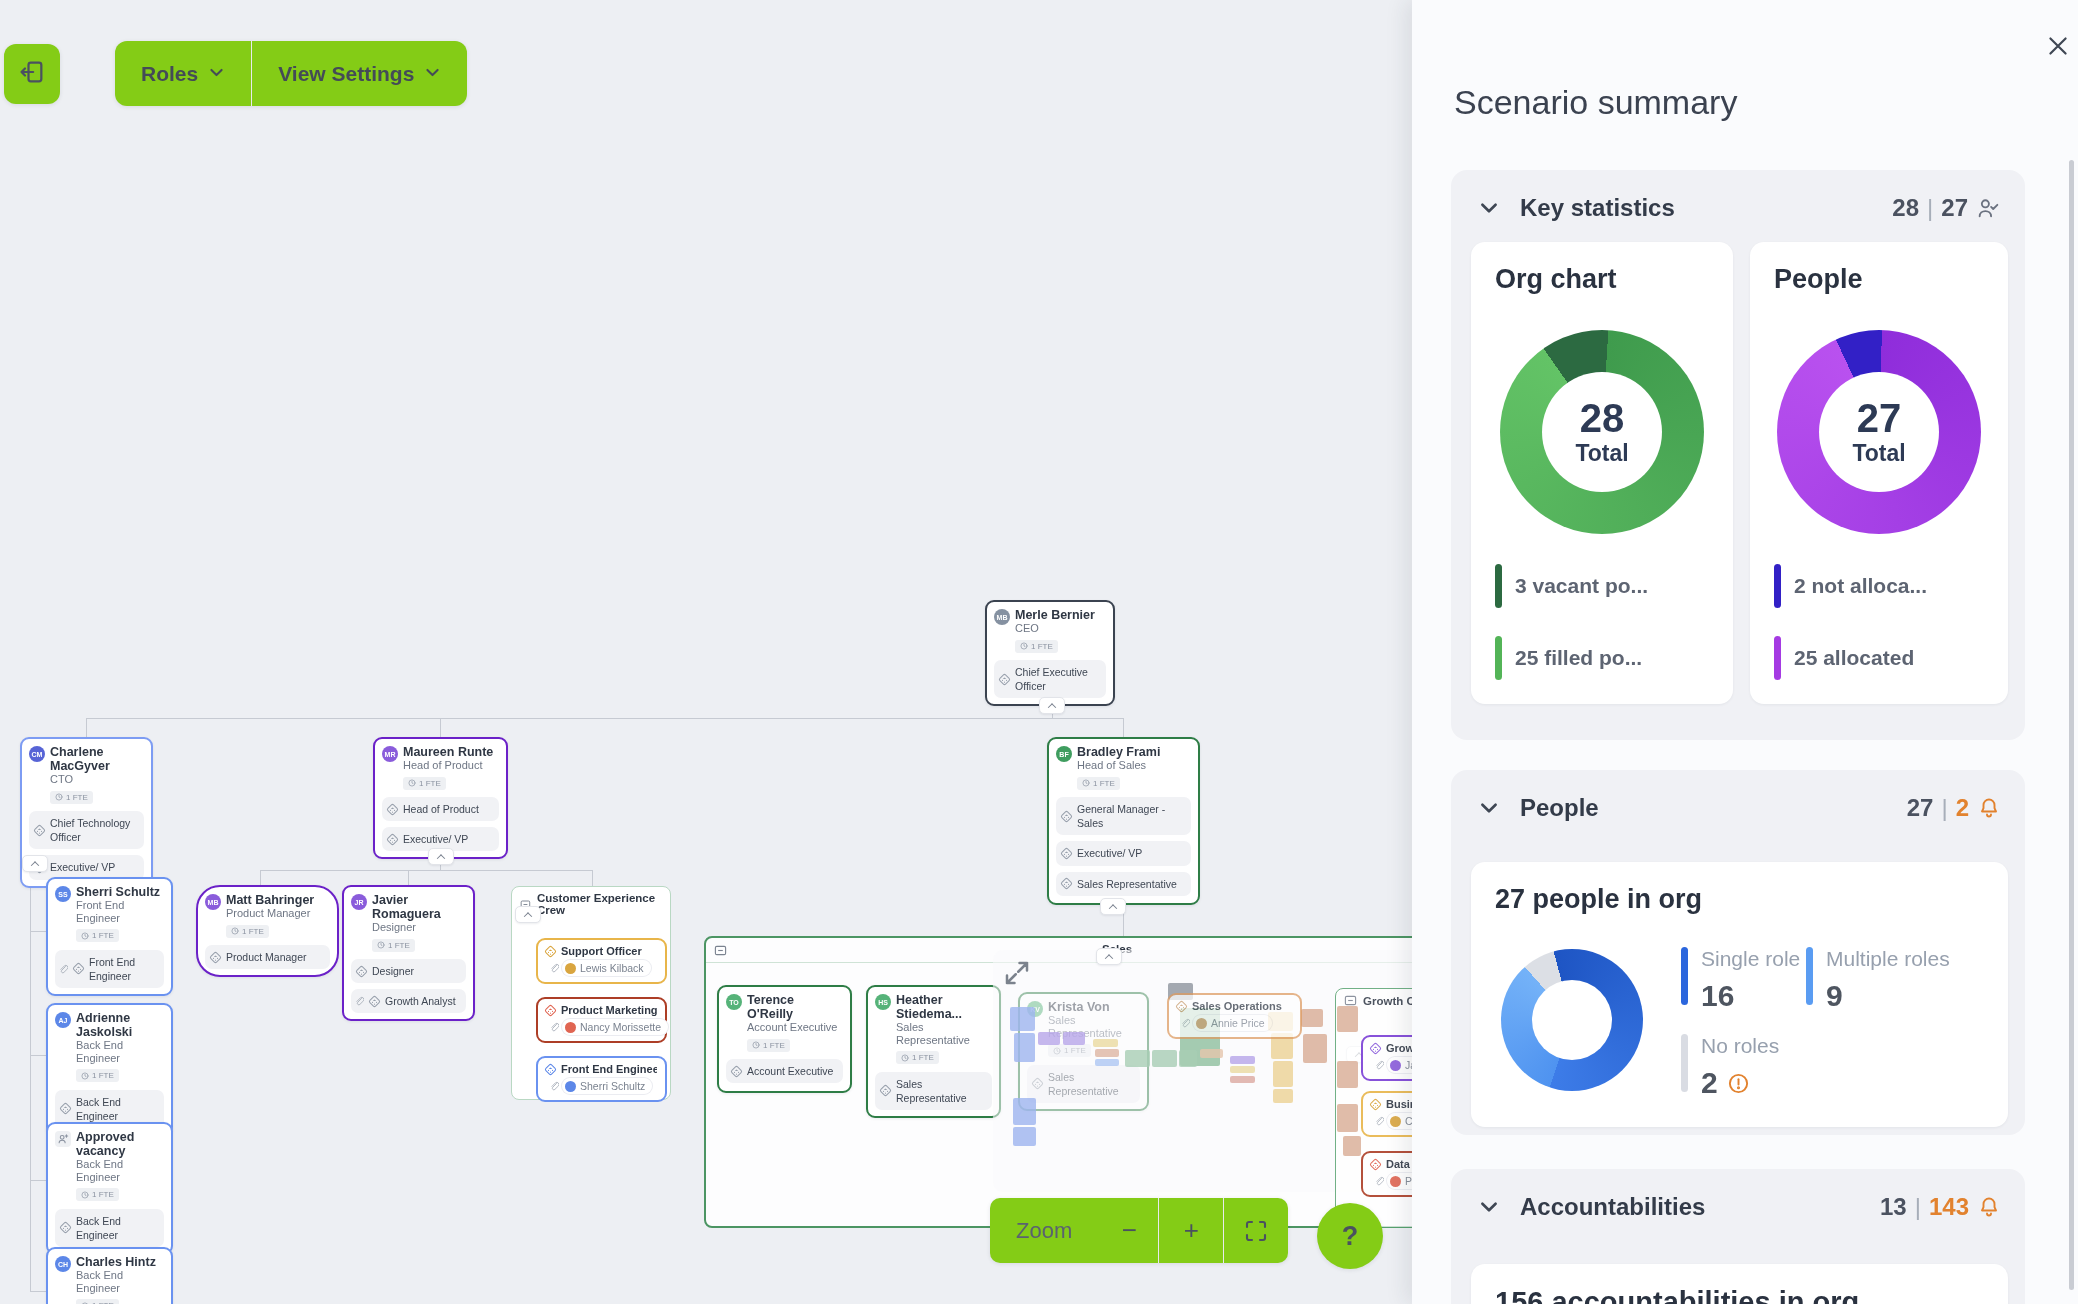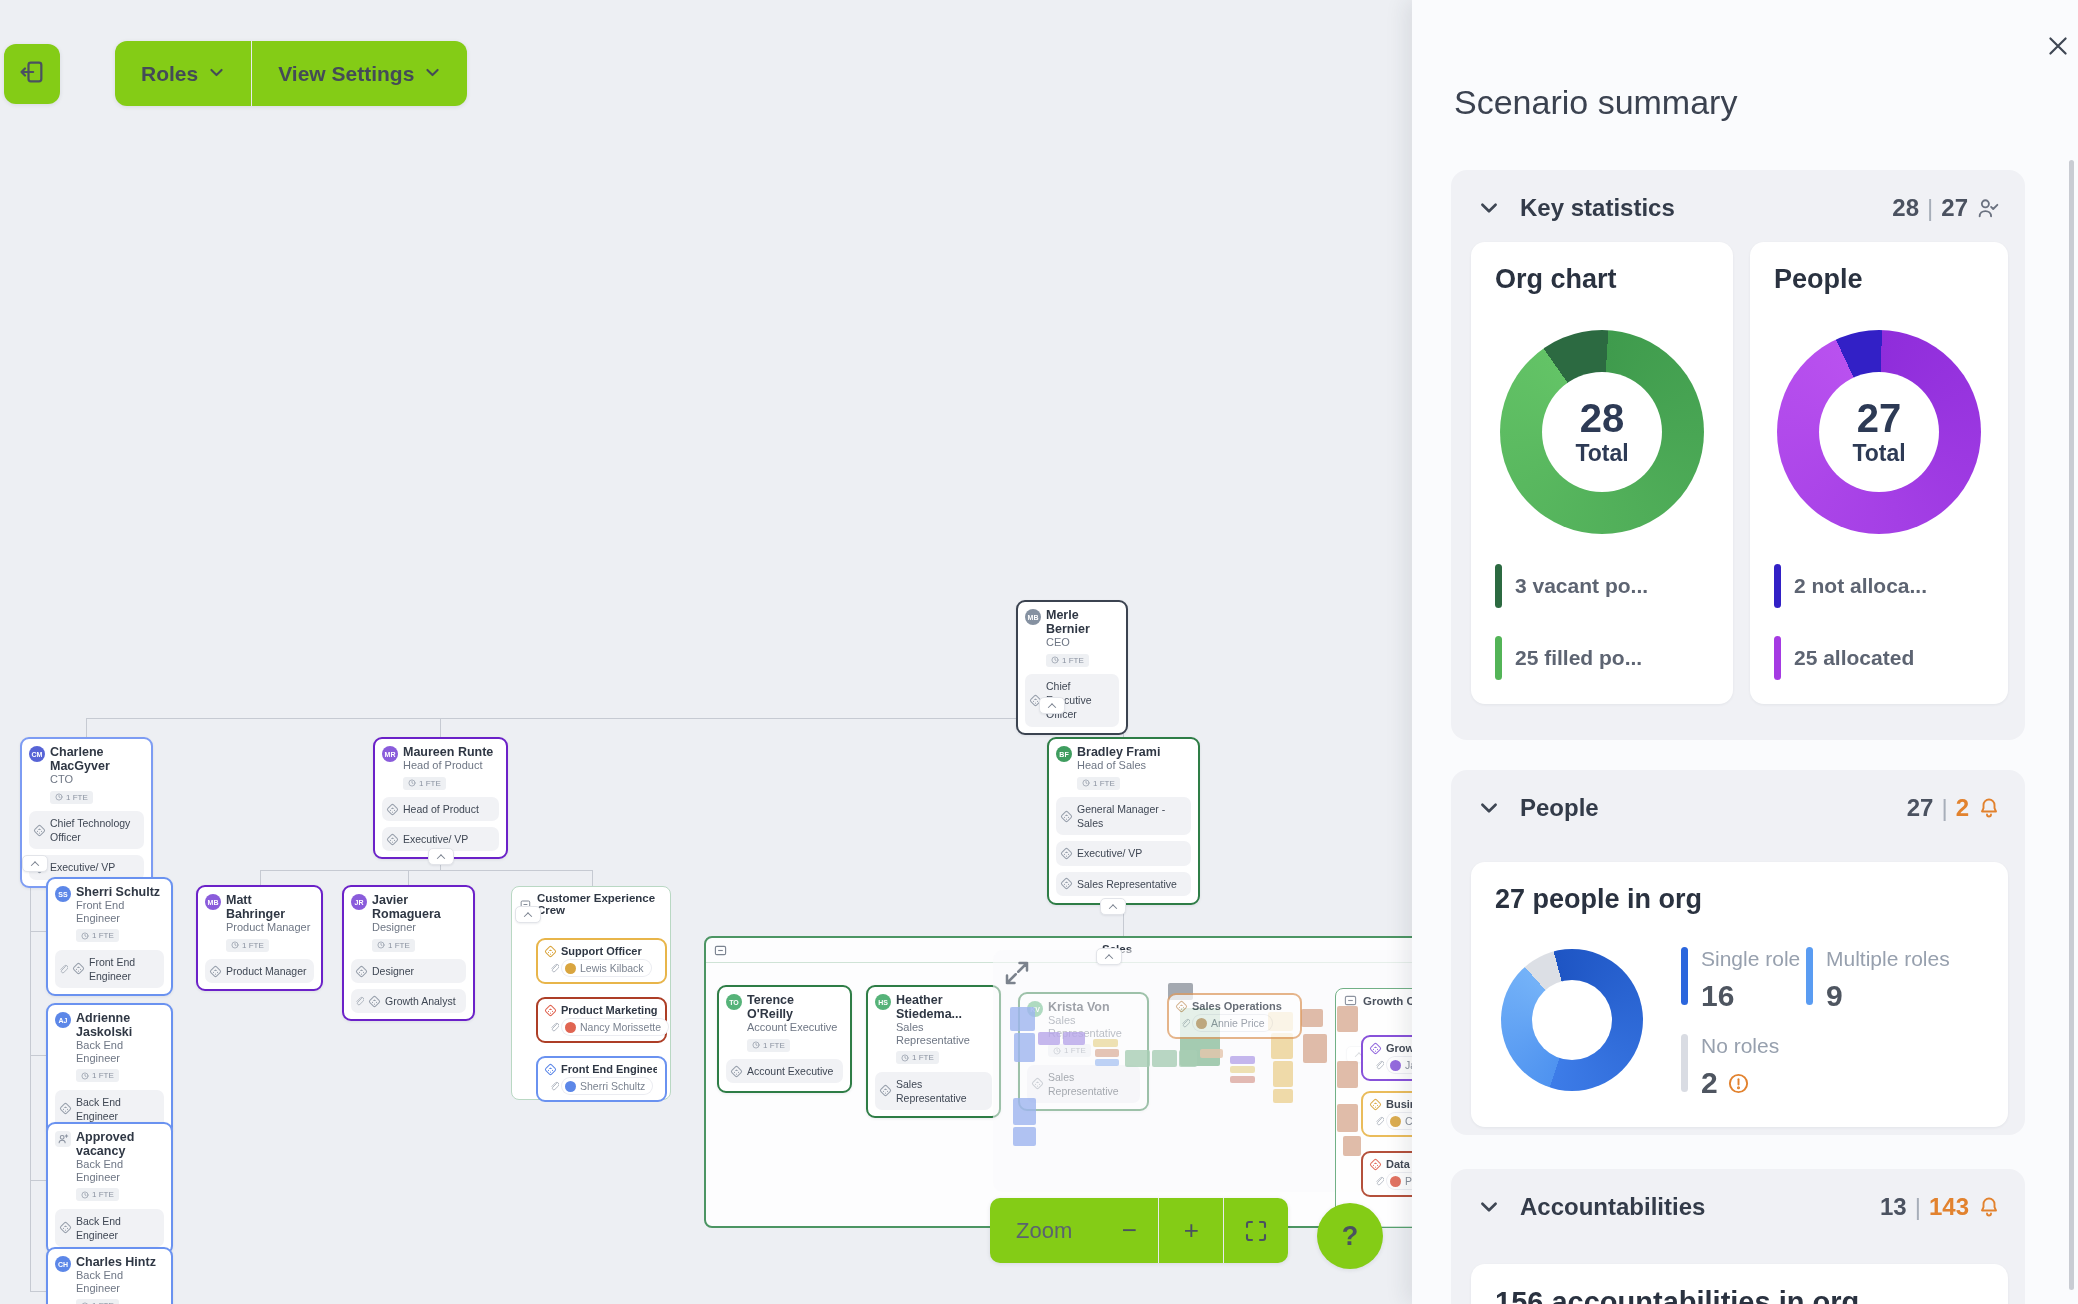--- a/index.html
+++ b/index.html
@@ -155,21 +155,21 @@
   </div>
       <div class="group faded" style="left: 1335px; top: 988px; width: 130px; height: 240px; border-color: rgb(90, 164, 114);">
     <div class="group-hd">
       <svg class="grp-ic" width="13" height="13" viewBox="0 0 14 14" fill="none" stroke="#7a828f" stroke-width="1.2">
             <rect x="1.5" y="2.5" width="11" height="9" rx="1.5"></rect>
             <path d="M4.5 7h5"></path>
           </svg>
       <span class="group-label">Growth Cr</span>
     </div>
   </div>
-      <div class="pcard" style="left: 1016px; top: 600px; width: 112px; min-height: 97px; border-color: rgb(59, 67, 80);">
+      <div class="pcard" style="left: 985px; top: 600px; width: 130px; min-height: 97px; border-color: rgb(59, 67, 80);">
     <div class="hd">
       <span class="avatar" style="background: rgb(133, 145, 161);">MB</span>
       <span>
         <div class="pname">Merle Bernier</div>
         <div class="psub">CEO</div>
       </span>
     </div>
     <span class="fte">
       <svg width="8" height="8" viewBox="0 0 12 12" fill="none" stroke="#9aa2ae" stroke-width="1.2" stroke-linecap="round">
             <circle cx="6" cy="6" r="4.6"></circle>
@@ -284,21 +284,21 @@
     <div class="chips">
           <div class="chip">
             <svg class="clip-ic" width="10" height="10" viewBox="0 0 14 14" fill="none" stroke="#a6adb8" stroke-width="1.2" stroke-linecap="round">
               <path d="M10.5 3.5l-5.2 5.2a2.1 2.1 0 003 3l5-5a3 3 0 00-4.2-4.2L4 7.6"></path>
             </svg>
     <span class="dia"></span>
     <span class="chip-label">Front End Engineer</span>
   </div>
         </div>
   </div>
-      <div class="pcard" style="left: 196px; top: 885px; width: 127px; min-height: 90px; border-color: rgb(107, 33, 200);">
+      <div class="pcard" style="left: 196px; top: 885px; width: 143px; min-height: 90px; border-color: rgb(107, 33, 200); border-radius: 24px;">
     <div class="hd">
       <span class="avatar" style="background: rgb(138, 92, 219);">MB</span>
       <span>
         <div class="pname">Matt Bahringer</div>
         <div class="psub">Product Manager</div>
       </span>
     </div>
     <span class="fte">
       <svg width="8" height="8" viewBox="0 0 12 12" fill="none" stroke="#9aa2ae" stroke-width="1.2" stroke-linecap="round">
             <circle cx="6" cy="6" r="4.6"></circle>

